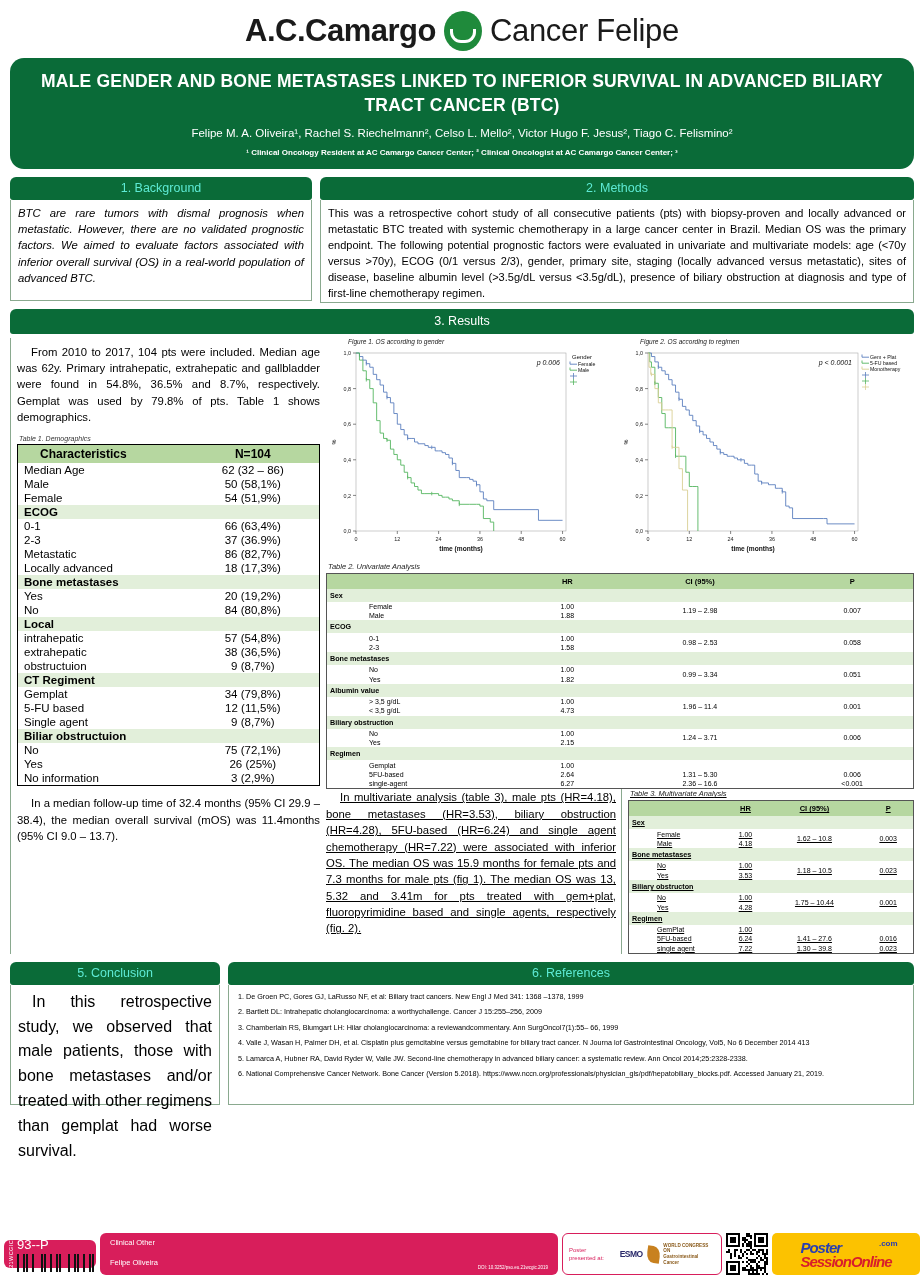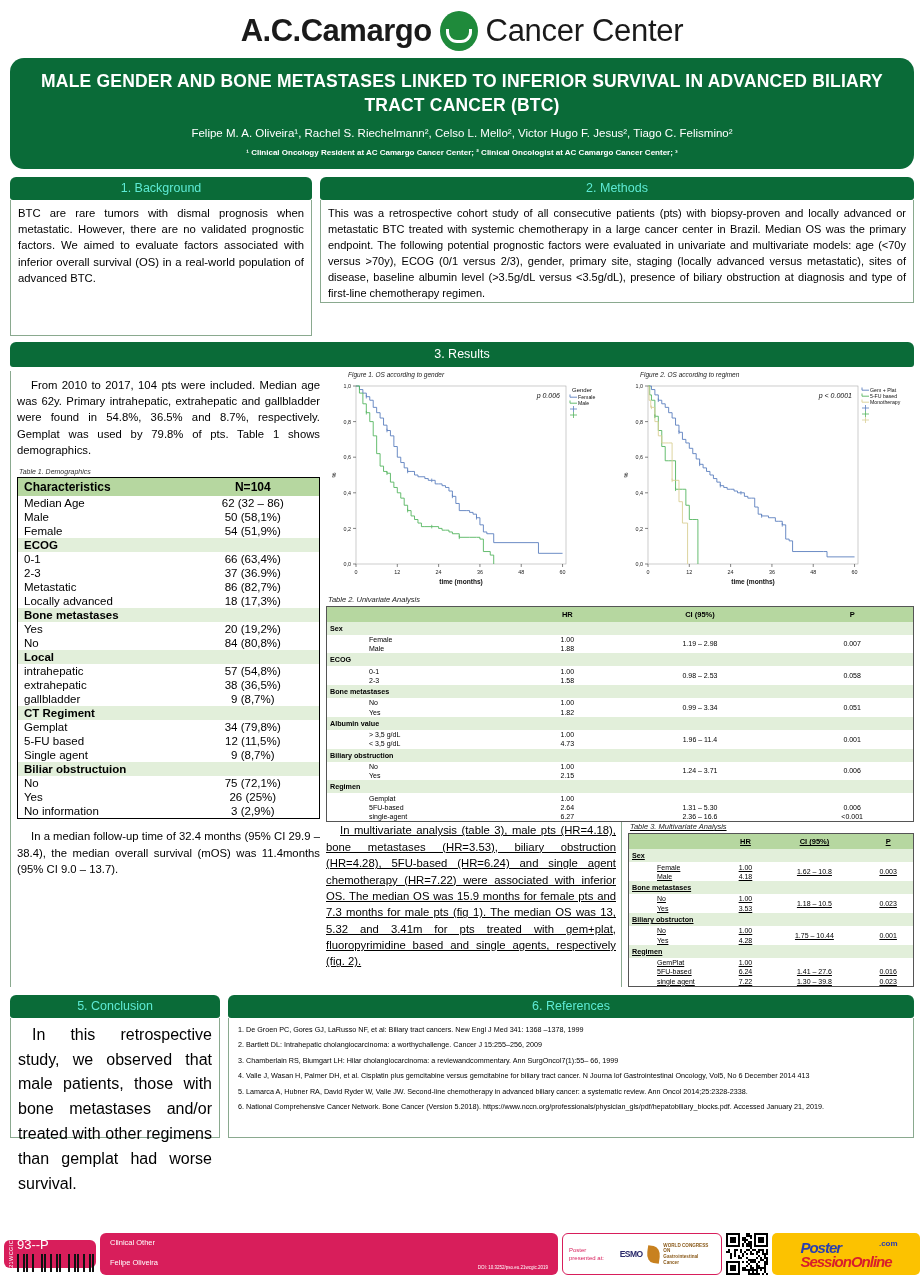--- a/index.html
+++ b/index.html
@@ -87,21 +87,21 @@
   .res-right { flex:1; }
 
   .para { font-size:11.3px; line-height:1.45; text-align:justify; text-indent:14px; }
 
   .tbl-cap { font-size:7px; font-style:italic; color:#333; margin: 10px 0 2px 2px; }
   .tbl-cap2 { font-size:7.5px; font-style:italic; color:#222; margin: 2px 0 2px 2px; }
 
   
   table.t1 { width:100%; border-collapse:collapse; border:1.5px solid #000; }
   table.t1 td { font-size:11.5px; padding:1px 6px; }
-  table.t1 .hdr td { background:#b6d7a0; font-weight:bold; font-size:12px; padding:2px 6px; }
+  table.t1 .hdr td { background:#b6d7a0; font-weight:bold; font-size:12px; padding:2px 22px; }
   table.t1 .grp td { background:#e2efda; font-weight:bold; }
   table.t1 td.v { text-align:center; width:44%; }
 
   
   .figs { display:flex; gap:4px; }
   .fig { flex:1; position:relative; }
   .fig-cap { font-size:6.5px; font-style:italic; color:#222; margin-left:22px; }
   .fig-box { position:relative; height:215px; }
   svg.km { display:block; }
 
@@ -175,33 +175,33 @@
   .pso-1 { font-size:15px; font-weight:bold; color:#2a3fb0; font-style:italic; letter-spacing:-1px;}
   .pso-2 { font-size:15px; font-weight:bold; color:#d81e2b; font-style:italic; letter-spacing:-1px;}
   .pso-3 { font-size:8px; font-weight:bold; color:#2a3fb0; }
 </style>
 </head>
 <body>
 
 <div class="logo-bar">
   <span class="logo-text-a">A.C.Camargo</span>
   <span class="logo-mark"></span>
-  <span class="logo-text-b">Cancer Center</span>
+  <span class="logo-text-b">Cancer Felipe</span>
 </div>
 
 <div class="title-banner">
   <div class="poster-title">MALE GENDER AND BONE METASTASES LINKED TO INFERIOR SURVIVAL IN ADVANCED BILIARY TRACT CANCER (BTC)</div>
   <div class="authors">Felipe M. A. Oliveira¹, Rachel S. Riechelmann², Celso L. Mello², Victor Hugo F. Jesus², Tiago C. Felismino²</div>
   <div class="affil">¹ Clinical Oncology Resident at AC Camargo Cancer Center; ² Clinical Oncologist at AC Camargo Cancer Center; ³</div>
 </div>
 
 <div class="toprow">
   <div class="col-bg">
     <div class="sec-head">1. Background</div>
-    <div class="panel-body" style="height:136px;">
+    <div class="panel-body" style="height:101px;font-style:italic;">
       <div class="bodytext just">BTC are rare tumors with dismal prognosis when metastatic. However, there are no validated prognostic factors. We aimed to evaluate factors associated with inferior overall survival (OS) in a real-world population of advanced BTC.</div>
     </div>
   </div>
   <div class="col-me">
     <div class="sec-head">2.  Methods</div>
     <div class="panel-body" style="height:103px;">
       <div class="bodytext-sm just">This was a retrospective cohort study of all consecutive patients (pts) with biopsy-proven and locally advanced or metastatic BTC treated with systemic chemotherapy in a large cancer center in Brazil. Median OS was the primary endpoint. The following potential prognostic factors were evaluated in univariate and multivariate models: age (&lt;70y versus &gt;70y), ECOG (0/1 versus 2/3), gender, primary site, staging (locally advanced versus metastatic), sites of disease, baseline albumin level (&gt;3.5g/dL versus &lt;3.5g/dL), presence of biliary obstruction at diagnosis and type of first-line chemotherapy regimen.</div>
     </div>
   </div>
 </div>
@@ -271,21 +271,21 @@
             </tr>
             <tr class="">
               <td>intrahepatic</td>
               <td class="v">57 (54,8%)</td>
             </tr>
             <tr class="">
               <td>extrahepatic</td>
               <td class="v">38 (36,5%)</td>
             </tr>
             <tr class="">
-              <td>gallbladder</td>
+              <td>obstructuion</td>
               <td class="v">9 (8,7%)</td>
             </tr>
             <tr class="grp">
               <td>CT Regiment</td>
               <td class="v"></td>
             </tr>
             <tr class="">
               <td>Gemplat</td>
               <td class="v">34 (79,8%)</td>
             </tr>

